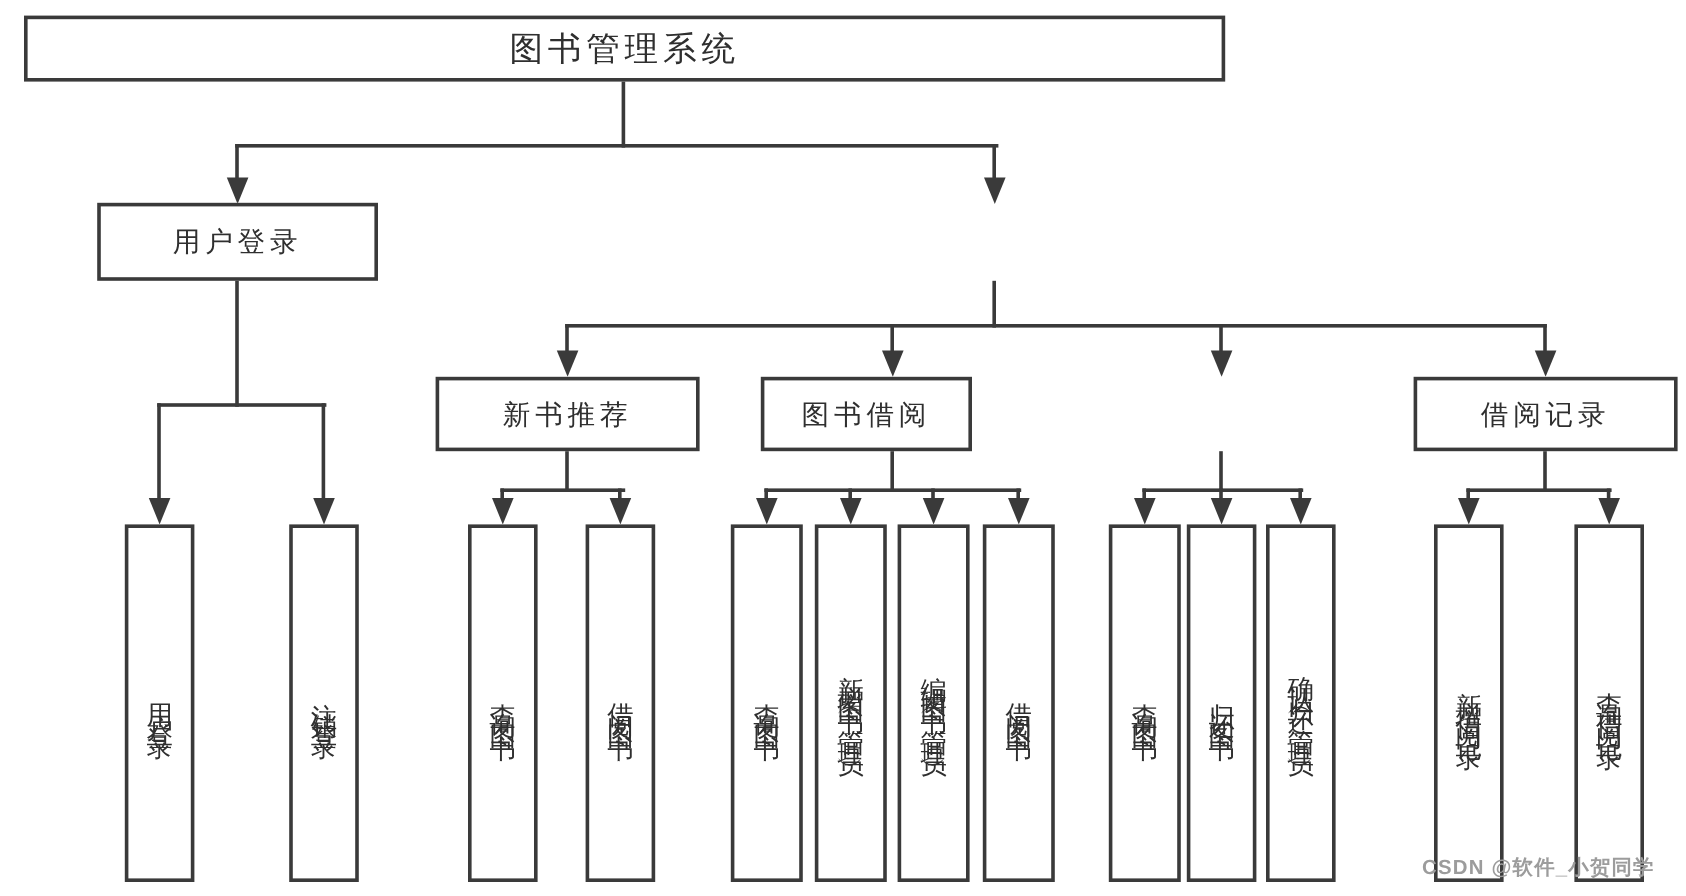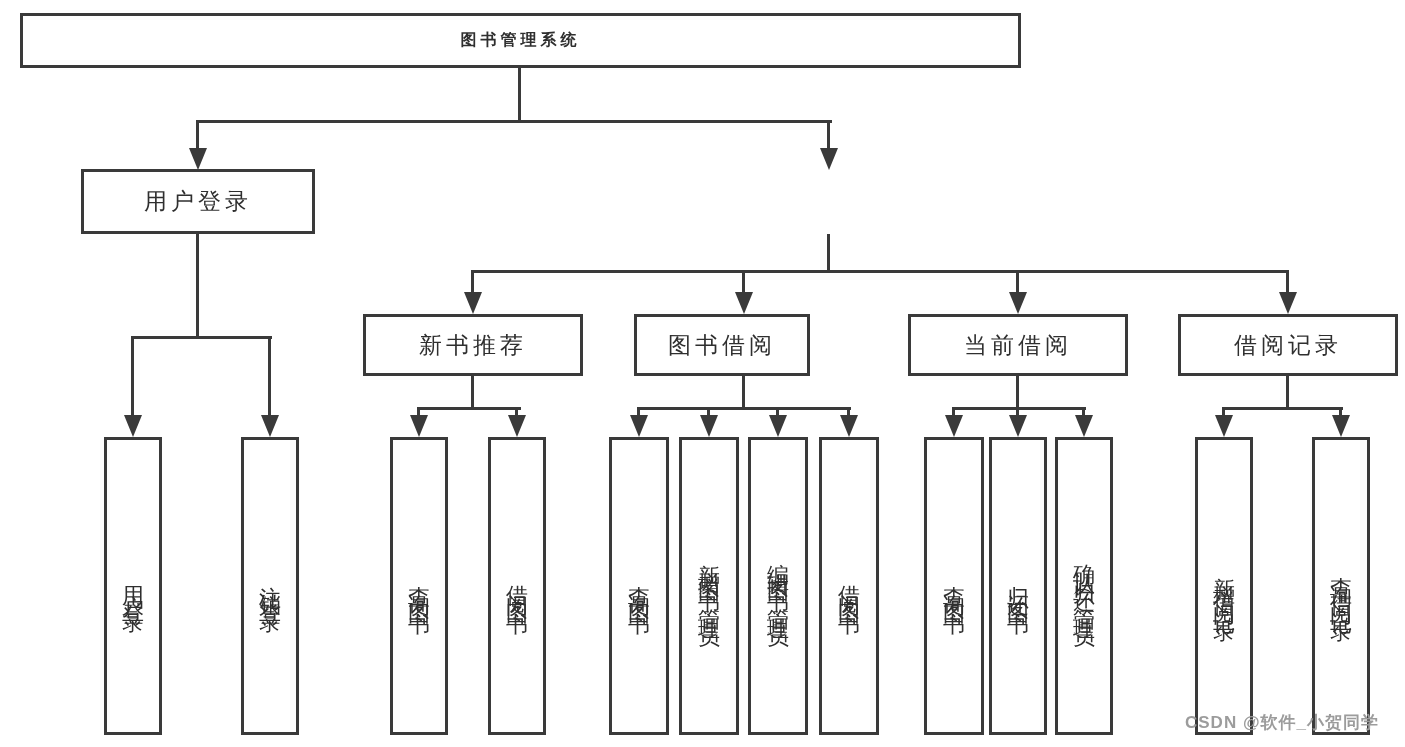--- a/index.html
+++ b/index.html
@@ -21,21 +21,21 @@
     box-sizing:border-box;
     border:3px solid var(--line);
     background:#fff;
     color:var(--text);
     display:flex;
     align-items:center;
     justify-content:center;
     text-align:center;
   }
   .hbox{font-size:23px;letter-spacing:4px;}
-  .titlebox{font-size:16px;letter-spacing:4px;font-weight:bold;}
+  .titlebox{font-size:28px;letter-spacing:4px;}
   .leaf{
     writing-mode:vertical-rl;
     text-orientation:mixed;
     font-size:22px;
     letter-spacing:9px;
     line-height:1;
   }
   .line{position:absolute;background:var(--line);}
   .vline{width:3px;}
   .hline{height:3px;}
@@ -86,21 +86,20 @@
   <div class="line vline" style="left:742px;top:270px;height:26px"></div>
   <div class="line vline" style="left:1016px;top:270px;height:26px"></div>
   <div class="line vline" style="left:1286px;top:270px;height:26px"></div>
   <div class="arrow" style="left:464px;top:292px"></div>
   <div class="arrow" style="left:735px;top:292px"></div>
   <div class="arrow" style="left:1009px;top:292px"></div>
   <div class="arrow" style="left:1279px;top:292px"></div>
 
   <div class="node hbox" style="left:363px;top:314px;width:220px;height:62px">新书推荐</div>
   <div class="node hbox" style="left:634px;top:314px;width:176px;height:62px">图书借阅</div>
-  <div class="node hbox" style="left:908px;top:314px;width:220px;height:62px">当前借阅</div>
   <div class="node hbox" style="left:1178px;top:314px;width:220px;height:62px">借阅记录</div>
 
   <div class="line vline" style="left:471px;top:376px;height:34px"></div>
   <div class="line hline" style="left:417px;top:407px;width:104px"></div>
   <div class="line vline" style="left:417px;top:407px;height:10px"></div>
   <div class="line vline" style="left:515px;top:407px;height:10px"></div>
   <div class="arrow" style="left:410px;top:415px"></div>
   <div class="arrow" style="left:508px;top:415px"></div>
 
   <div class="line vline" style="left:742px;top:376px;height:34px"></div>

